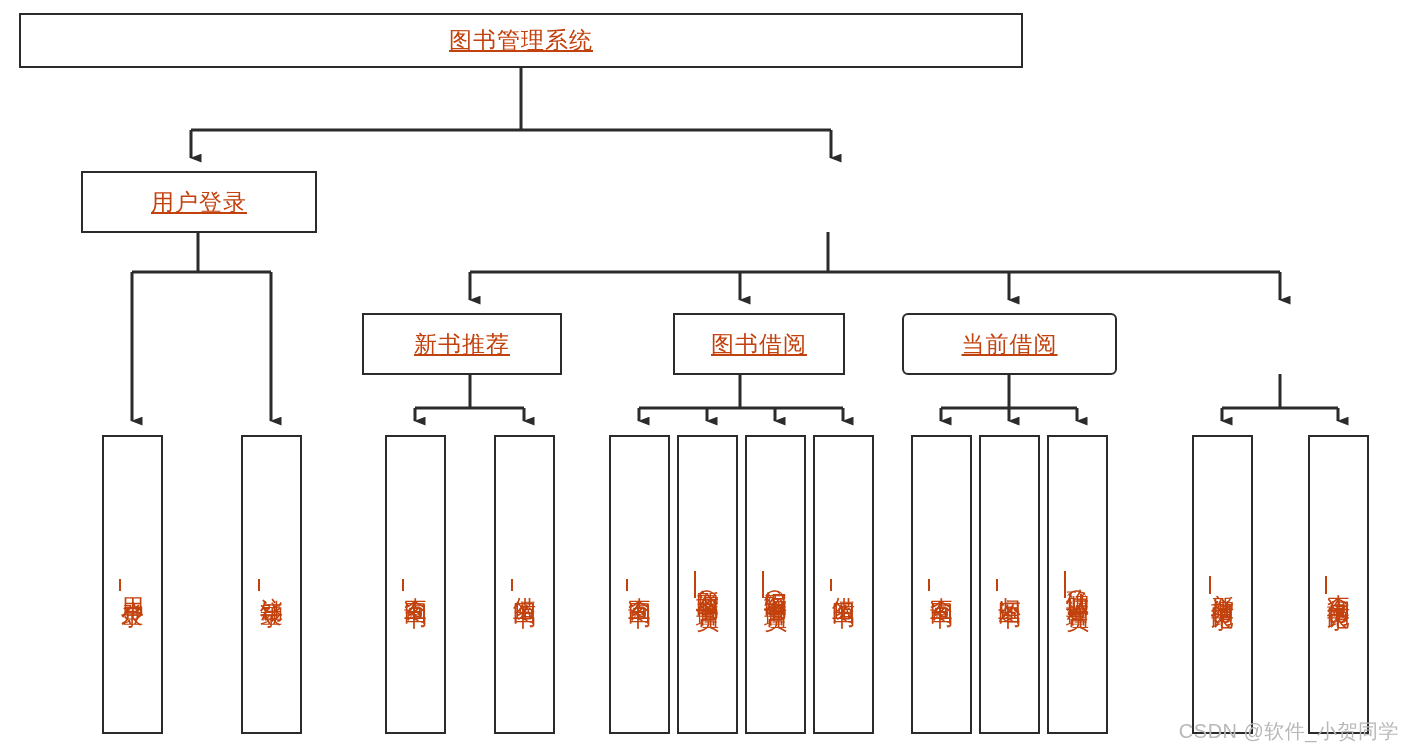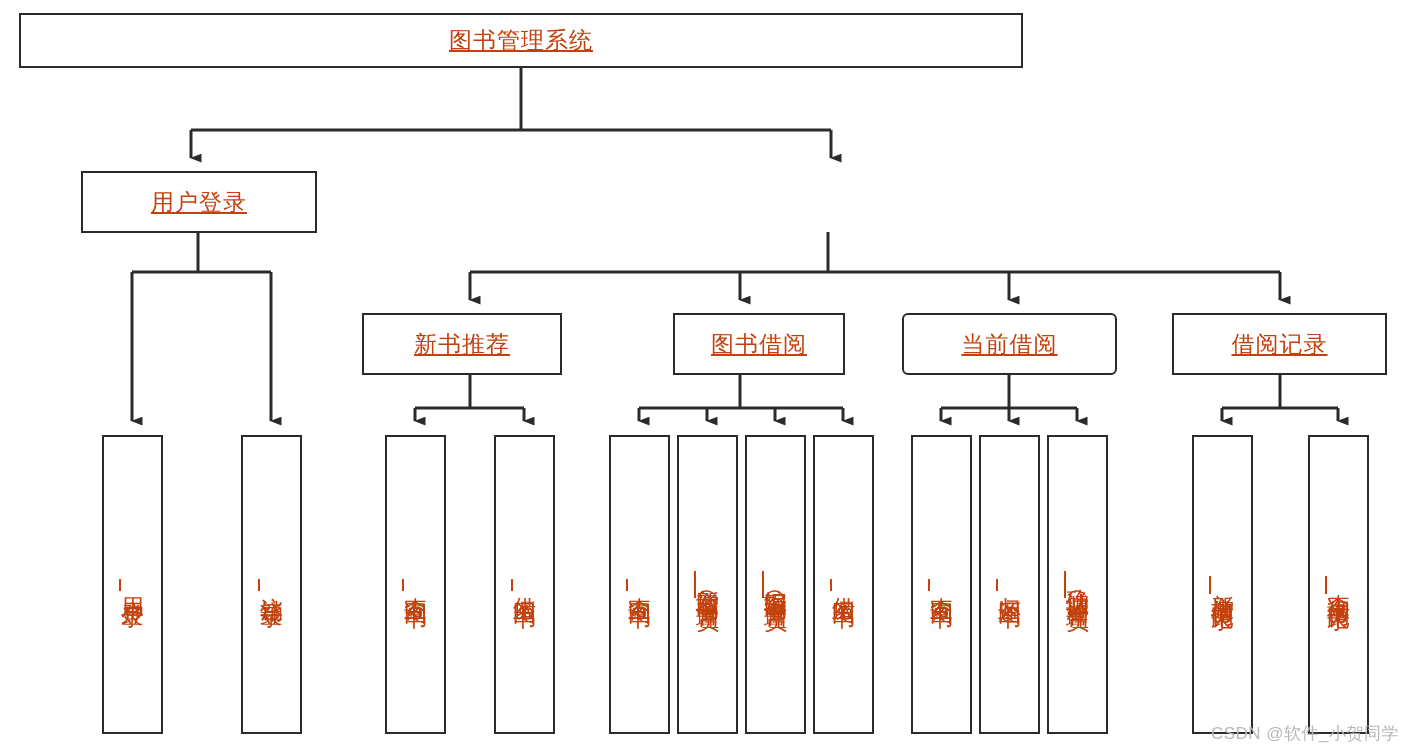--- a/index.html
+++ b/index.html
@@ -42,21 +42,21 @@
   .node.leaf span{
     writing-mode:vertical-rl;
     text-orientation:upright;
     white-space:nowrap;
     display:block;
   }
   .watermark{
     position:absolute;
     right:6px;
     bottom:2px;
-    font-size:17px;
+    font-size:20px;
     color:#b8b8b8;
     letter-spacing:0.5px;
     white-space:nowrap;
     pointer-events:none;
   }
 </style>
 </head>
 <body>
 
 <div id="canvas">
@@ -121,23 +121,20 @@
 
   <div class="node h" style="left:362px;top:313px;width:200px;height:62px;">
     <span>新书推荐</span>
   </div>
   <div class="node h" style="left:634px;top:313px;width:172px;height:62px;margin-left:39px;">
     <span>图书借阅</span>
   </div>
   <div class="node h" style="left:902px;top:313px;width:215px;height:62px;border-radius:6px;">
     <span>当前借阅</span>
   </div>
-  <div class="node h" style="left:1172px;top:313px;width:215px;height:62px;">
-    <span>借阅记录</span>
-  </div>
 
   <div class="node leaf" style="left:102px;top:435px;width:61px;height:299px;">
     <span>用户登录</span>
   </div>
   <div class="node leaf" style="left:241px;top:435px;width:61px;height:299px;">
     <span>注销登录</span>
   </div>
 
   <div class="node leaf" style="left:385px;top:435px;width:61px;height:299px;">
     <span>查询图书</span>

